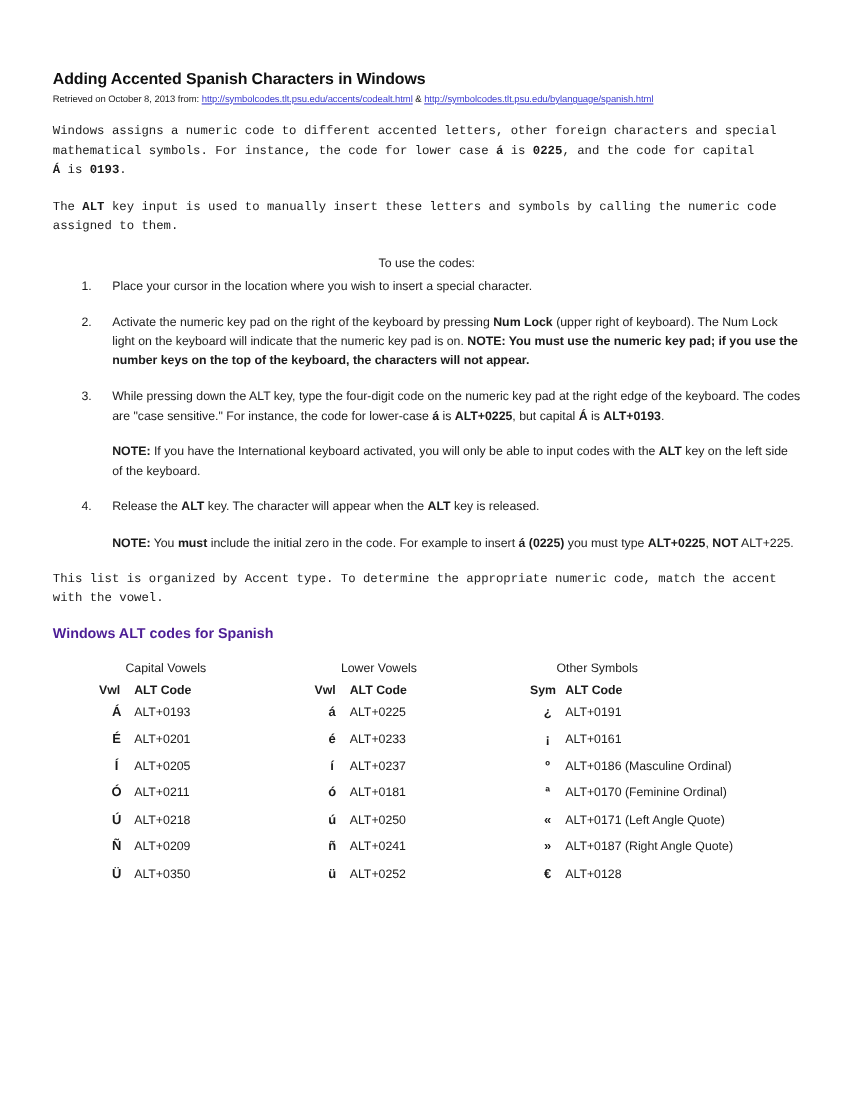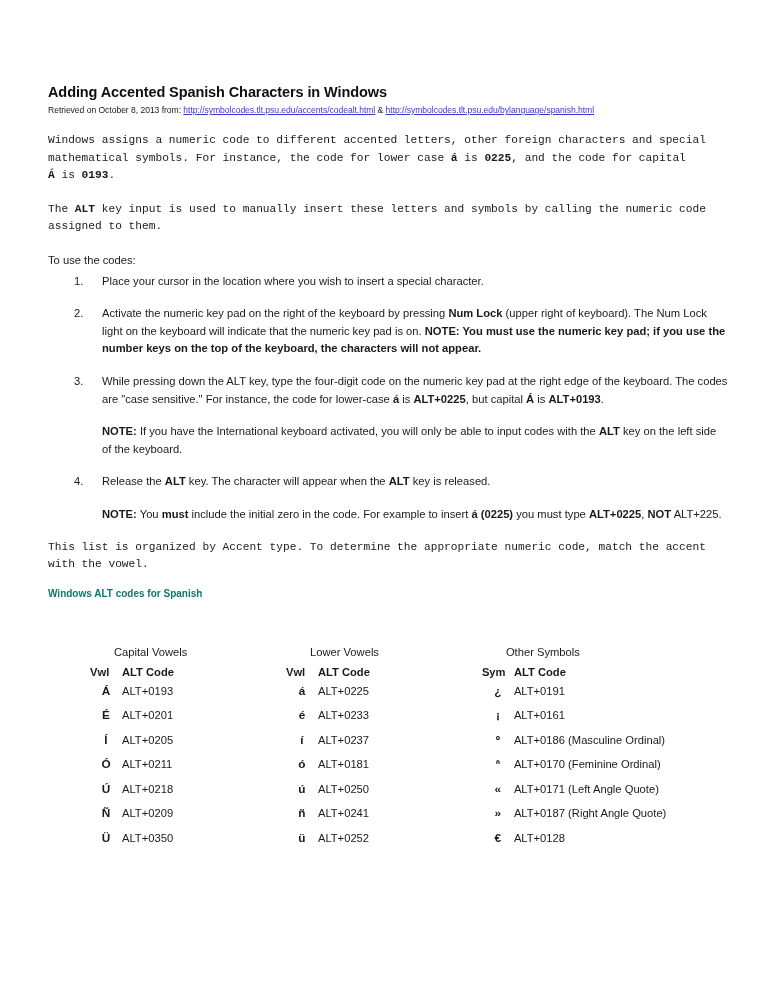--- a/index.html
+++ b/index.html
@@ -9,21 +9,21 @@
   }
   body {
     width: 768px;
     height: 994px;
     font-family: "Liberation Sans", sans-serif;
     color: #1a1a1a;
     position: relative;
     overflow: hidden;
   }
   .page {
-    padding: 84px 40px 0 48px;
+    padding: 64px 40px 0 48px;
     box-sizing: border-box;
     width: 768px;
   }
   h1.doc-title {
     font-size: 14.5px;
     font-weight: bold;
     margin: 0 0 5px 0;
     letter-spacing: -0.1px;
     color: #101010;
   }
@@ -71,35 +71,35 @@
   .note {
     padding-left: 54px;
     font-size: 11.2px;
     line-height: 17.6px;
     margin-bottom: 15px;
   }
   .to-use {
     font-size: 11.2px;
     line-height: 17.6px;
     margin: 0 0 3px 0;
+    text-align: center;
   }
   h2.section-title {
-    font-size: 10px;
+    font-size: 13px;
     font-weight: bold;
     margin: 14px 0 19px 0;
-    color: #0f766e;
+    color: #4c1d95;
   }
   .tables {
     display: flex;
     padding-left: 42px;
     box-sizing: border-box;
   }
   .table-col {
     font-size: 11.2px;
-    margin-top: 28px;
   }
   .col-capital { width: 207px; }
   .col-lower   { width: 207px; }
   .col-other   { width: 260px; }
   .col-heading {
     font-size: 11.2px;
     font-weight: normal;
     color: #1a1a1a;
     margin-bottom: 8px;
     padding-left: 24px;

